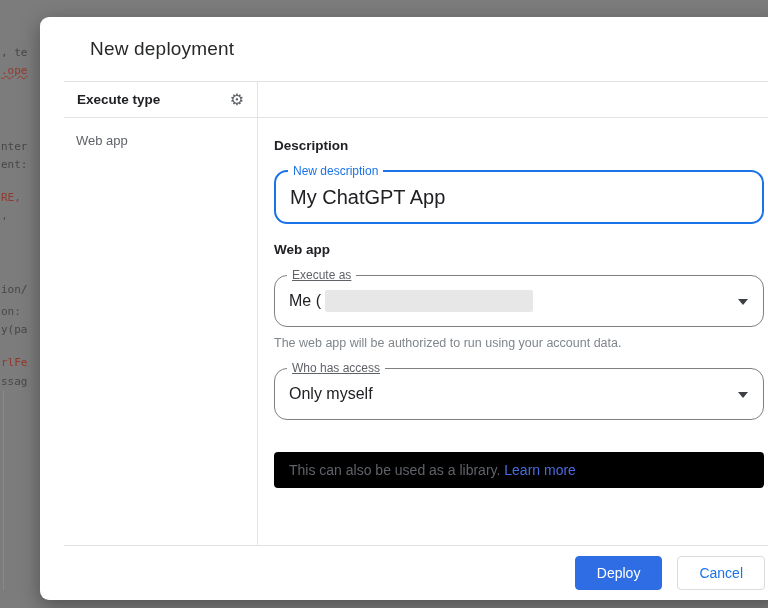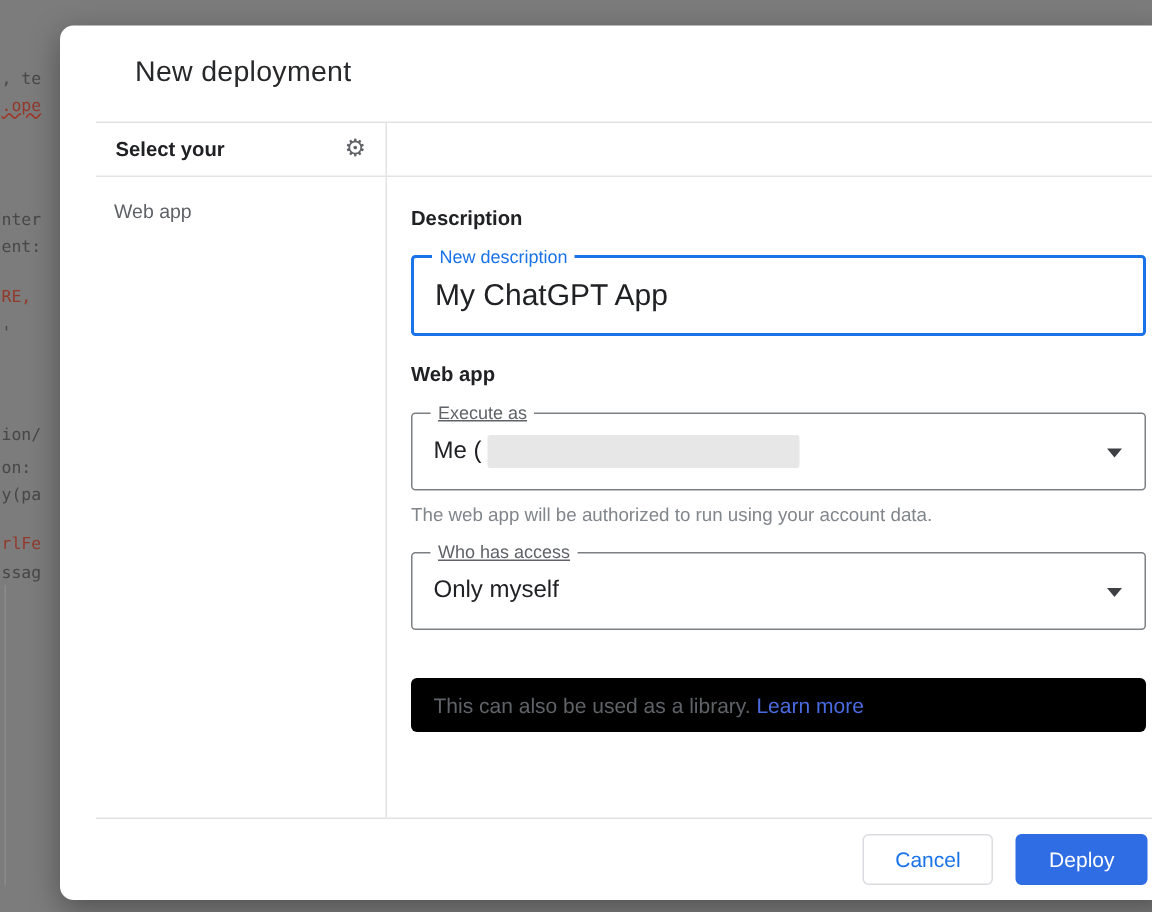--- a/index.html
+++ b/index.html
@@ -45,21 +45,21 @@
     font-size:11.5px; font-weight:700; color:#5f6368; cursor:pointer;
   }
 
   .content-row { flex:1; display:flex; min-height:0; }
   .left-panel { width:194px; flex:0 0 194px; border-right:1px solid #e3e3e3; padding:15px 12px; }
   .type-item { font-size:13px; color:#5f6368; cursor:pointer; }
 
   .right-panel { flex:1; padding:20px 17px 0 16px; }
   .section-heading { font-size:13.5px; font-weight:700; color:#202124; }
 
-  .field { position:relative; border-radius:3px; background:#fff; }
+  .field { position:relative; border-radius:13px; background:#fff; }
   .field .float-label {
     position:absolute; top:-8px; left:12px; background:#fff; padding:0 5px;
     font-size:12px; line-height:1.2; white-space:nowrap;
   }
   .field-desc { height:54px; border:2px solid #1a73e8; margin-top:17px; margin-bottom:18px; }
   .field-desc .float-label { color:#1a73e8; }
   .field-desc input {
     width:100%; height:100%; border:none; outline:none; background:transparent;
     font-family:"Liberation Sans", sans-serif; font-size:20px; color:#202124; padding:0 14px;
   }
@@ -110,21 +110,21 @@
 </div>
 
 <div class="dialog">
 
   <div class="title-bar">
     <h1>New deployment</h1>
   </div>
 
   <div class="header-row">
     <div class="header-left">
-      <span class="header-label">Select your</span>
+      <span class="header-label">Execute type</span>
       <span class="gear">⚙</span>
     </div>
   </div>
 
   <div class="content-row">
 
     <div class="left-panel">
       <div class="type-item">Web app</div>
     </div>
 
@@ -154,17 +154,17 @@
         <span class="select-value">Only myself</span>
         <span class="dd-arrow"></span>
       </div>
 
       <div class="info-box"><span>This can also be used as a library. </span><a>Learn more</a></div>
 
     </div>
   </div>
 
   <div class="footer">
+    <button class="btn btn-deploy">Deploy</button>
     <button class="btn btn-cancel">Cancel</button>
-    <button class="btn btn-deploy">Deploy</button>
   </div>
 
 </div>
 
 </body></html>

